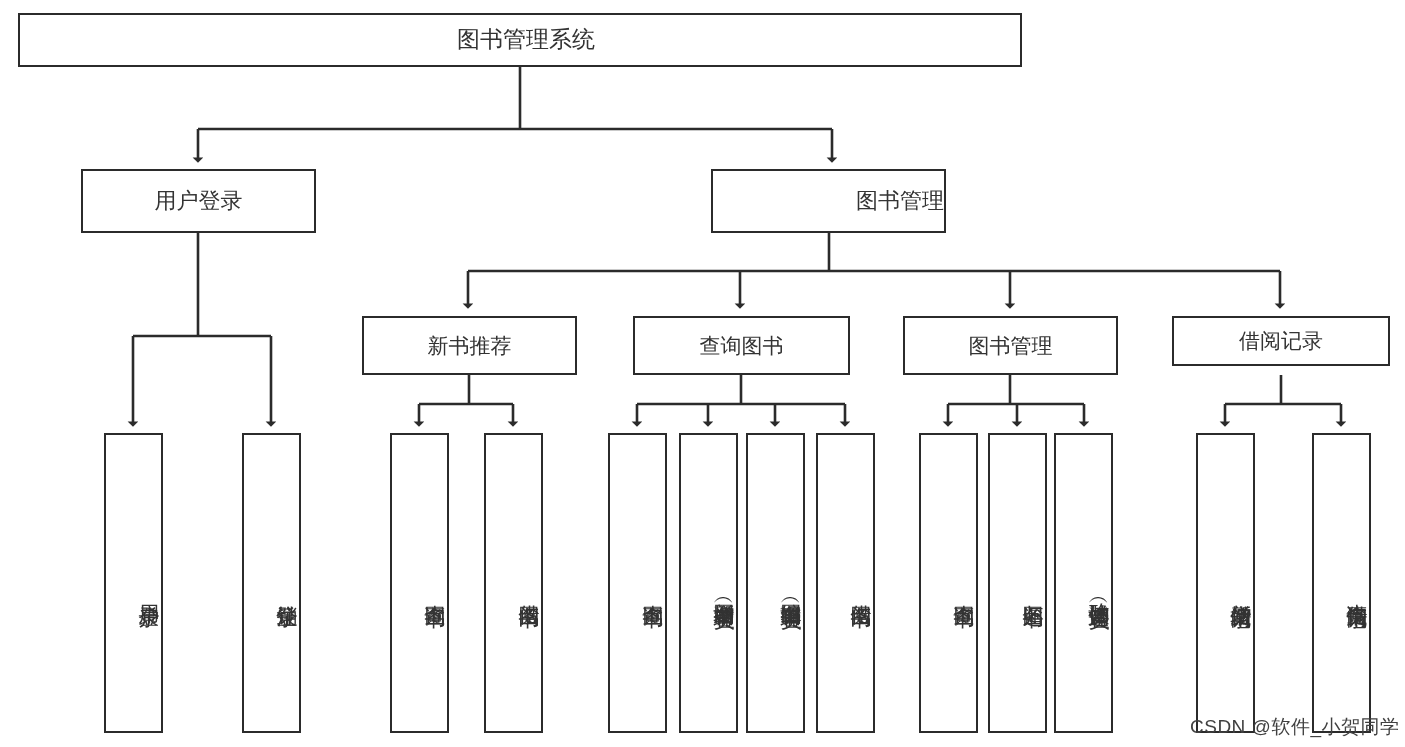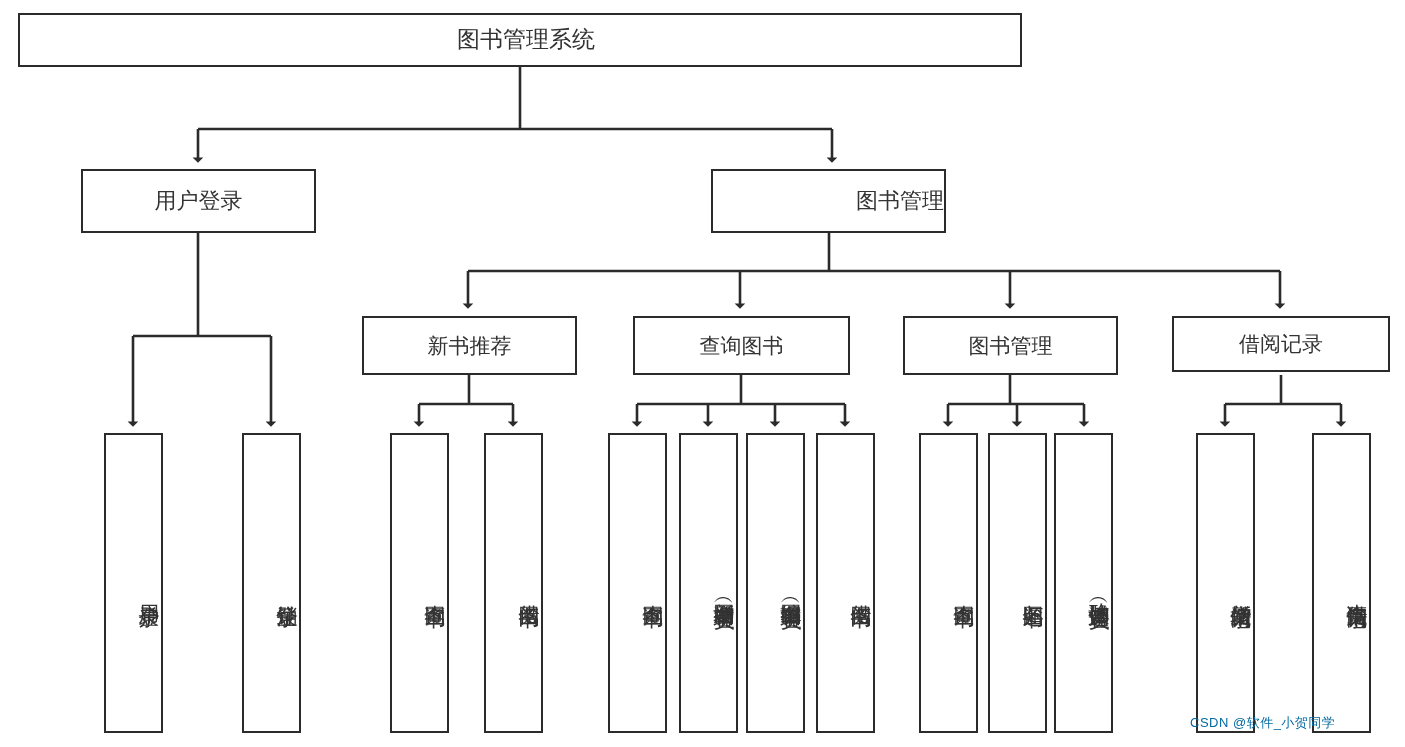--- a/index.html
+++ b/index.html
@@ -49,22 +49,22 @@
     font-size: 21px;
     writing-mode: vertical-rl;
     text-orientation: upright;
     align-items: flex-start;
     justify-content: center;
     padding-top: 14px;
     letter-spacing: 1px;
   }
   .watermark {
     position: absolute;
-    font-size: 13px;
-    color: #0369a1;
+    font-size: 19px;
+    color: #404040;
     white-space: nowrap;
     letter-spacing: 0.5px;
   }
 </style>
 </head>
 <body>
 
 <div id="canvas">
 
   <svg id="edges" viewBox="0 0 1405 747" xmlns="http://www.w3.org/2000/svg">
@@ -134,21 +134,21 @@
   </div>
 
   <div class="node node-cat" style="left:633px; top:316px; width:217px; height:59px;">
     <span>查询图书</span>
   </div>
 
   <div class="node node-cat" style="left:903px; top:316px; width:215px; height:59px;">
     <span>图书管理</span>
   </div>
 
-  <div class="node node-cat" style="left:1172px; top:316px; width:218px; height:56px;">
+  <div class="node node-cat" style="left:1172px; top:316px; width:218px; height:50px;">
     <span>借阅记录</span>
   </div>
 
   <div class="node node-leaf" style="left:104px; top:433px; width:59px; height:300px;">
     <span>用户登录</span>
   </div>
 
   <div class="node node-leaf" style="left:242px; top:433px; width:59px; height:300px;">
     <span>注销登录</span>
   </div>

